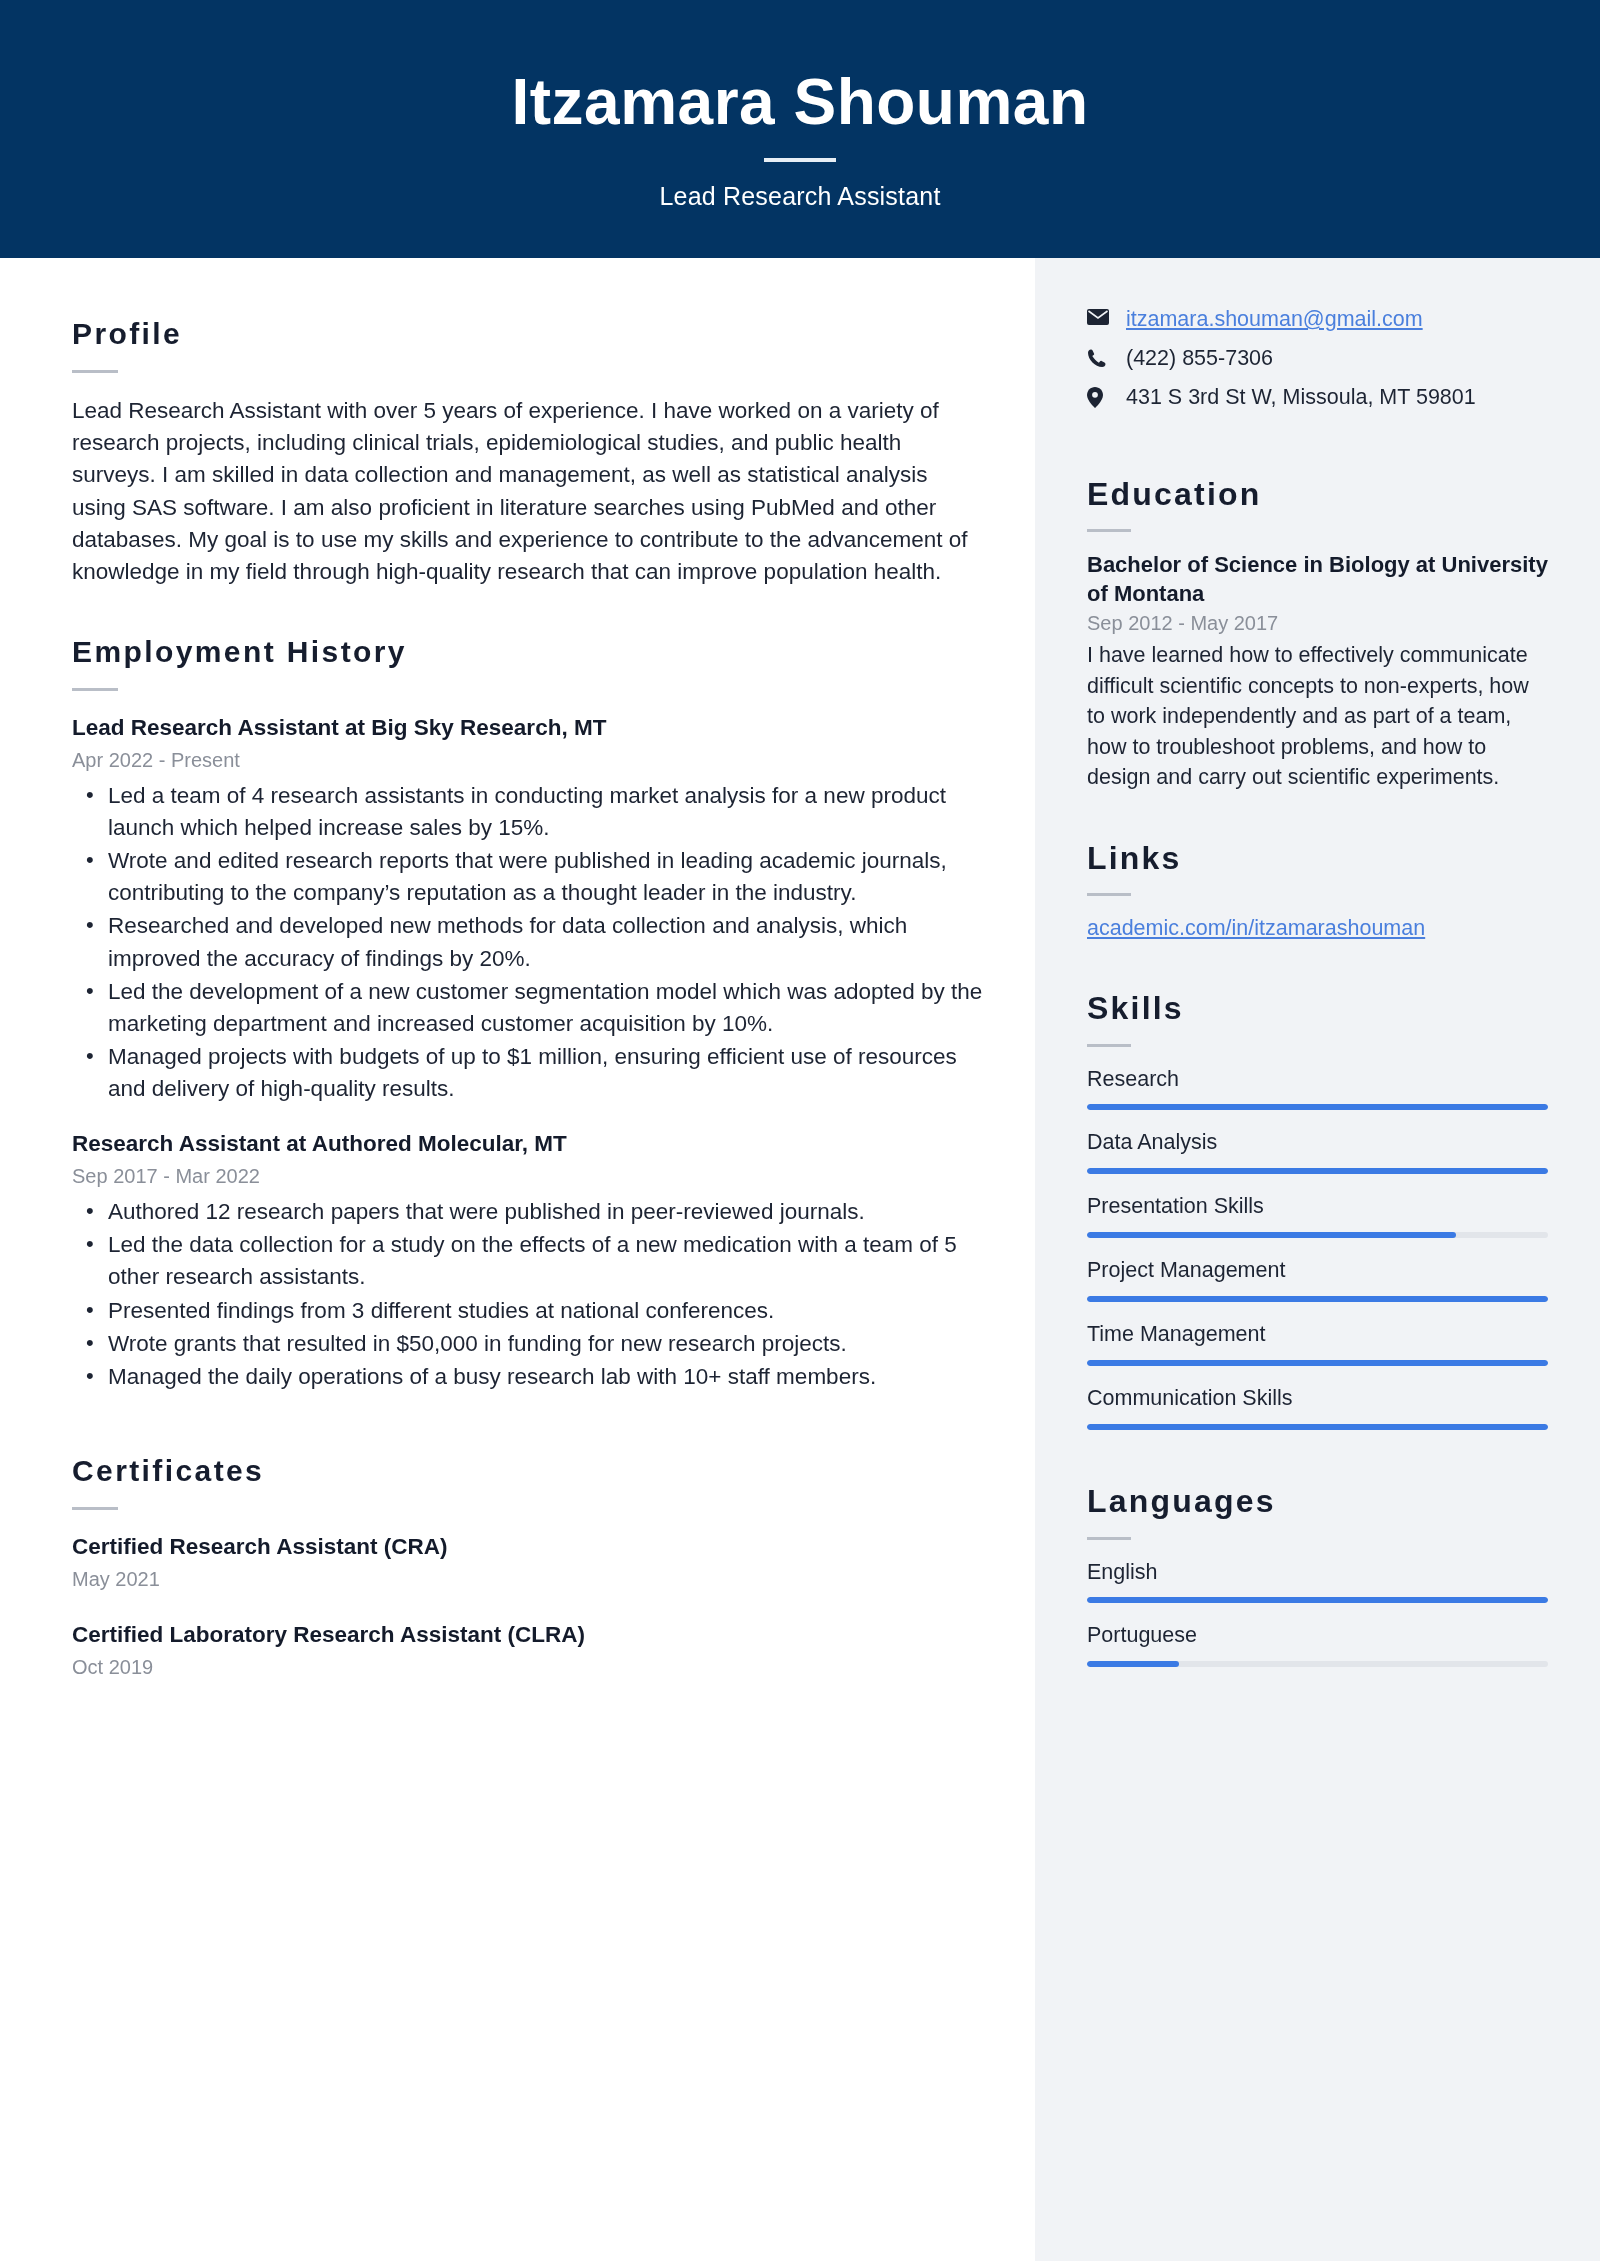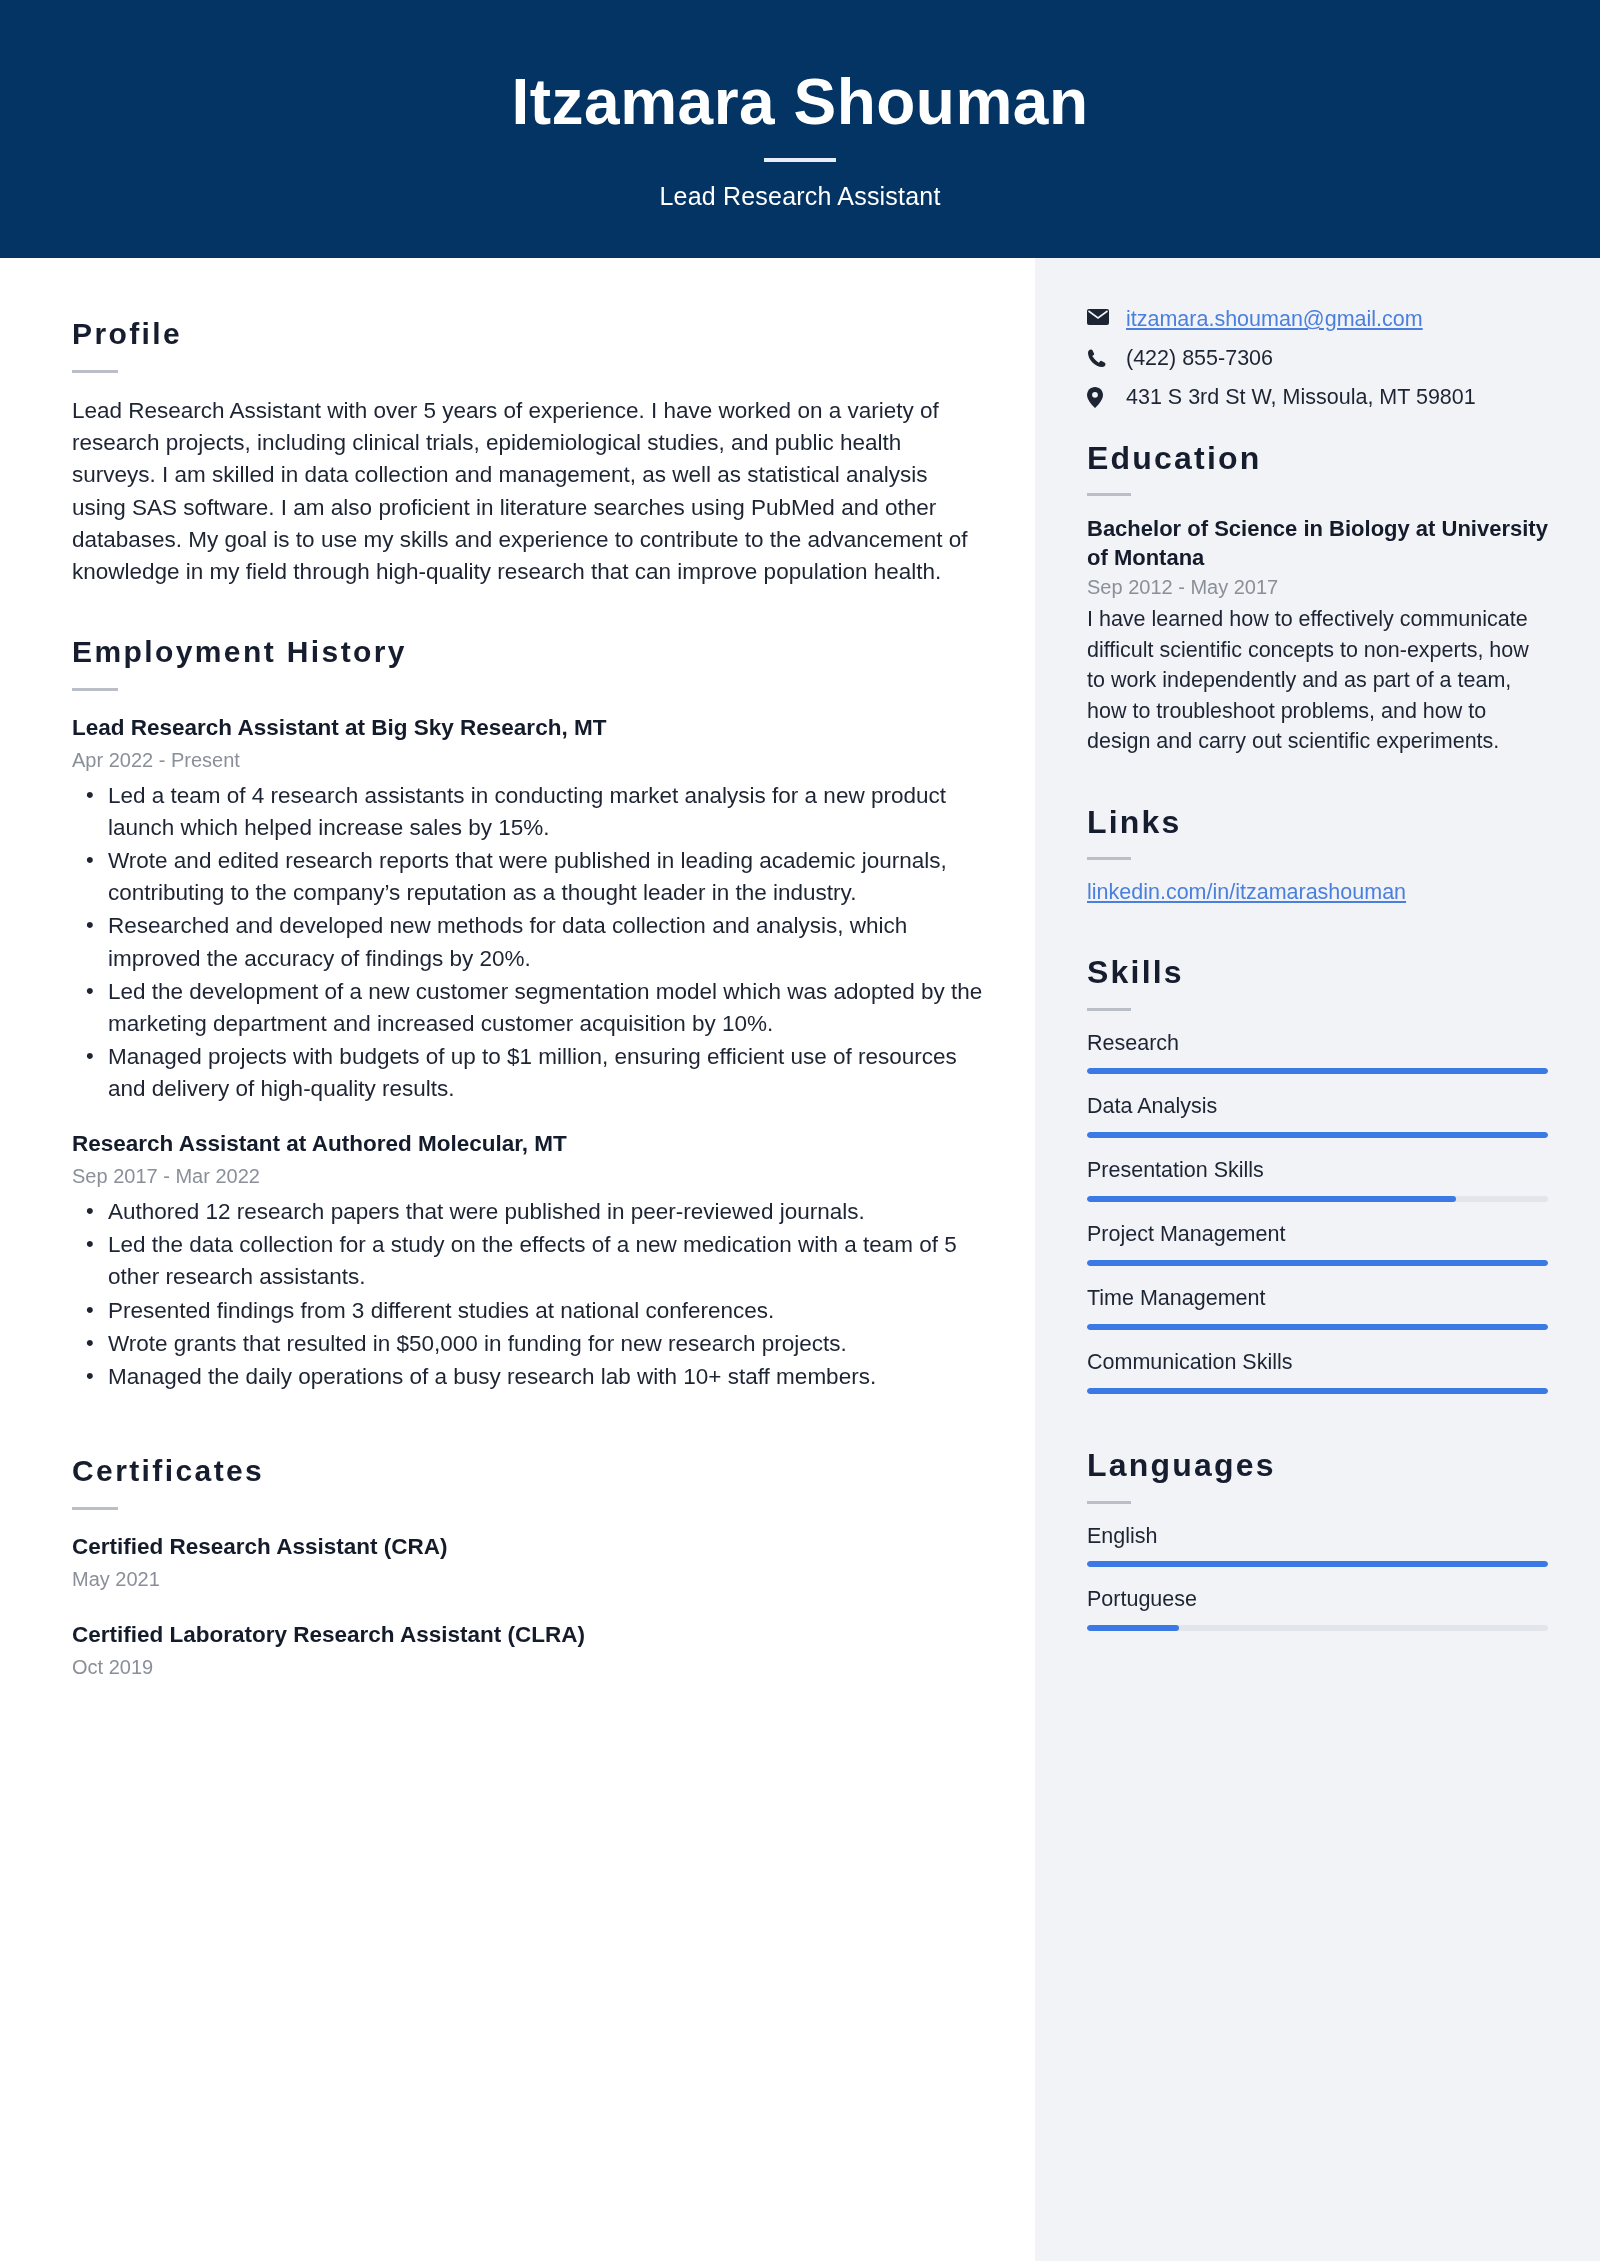--- a/index.html
+++ b/index.html
@@ -125,21 +125,21 @@
     left: 14px;
     top: -1px;
     font-size: 22px;
     color: #1d2433;
   }
 
   .cert-entry { margin-bottom: 28px; }
   .cert-entry:last-child { margin-bottom: 0; }
 
   
-  .contact-list { margin-bottom: 28px; }
+  .contact-list { margin-bottom: 64px; }
   .contact-row {
     display: flex;
     align-items: flex-start;
     margin-bottom: 12px;
     font-size: 21.5px;
     line-height: 1.25;
     color: #1d2433;
   }
   .contact-icon {
     width: 30px;
@@ -306,21 +306,21 @@
         <div class="sec-title">Education</div>
         <div class="sec-rule"></div>
         <div class="edu-title">Bachelor of Science in Biology at University of Montana</div>
         <div class="edu-date">Sep 2012 - May 2017</div>
         <div class="side-para">I have learned how to effectively communicate difficult scientific concepts to non-experts, how to work independently and as part of a team, how to troubleshoot problems, and how to design and carry out scientific experiments.</div>
       </div>
 
       <div class="section">
         <div class="sec-title">Links</div>
         <div class="sec-rule"></div>
-        <a class="site-link" href="#">linkedin.com/in/itzamarashouman</a>
+        <a class="site-link" href="#">academic.com/in/itzamarashouman</a>
       </div>
 
       <div class="section">
         <div class="sec-title">Skills</div>
         <div class="sec-rule"></div>
 
         <div class="bar-item">
           <div class="bar-label">Research</div>
           <div class="bar-track">
             <div class="bar-fill" style="width: 100%;"></div>

